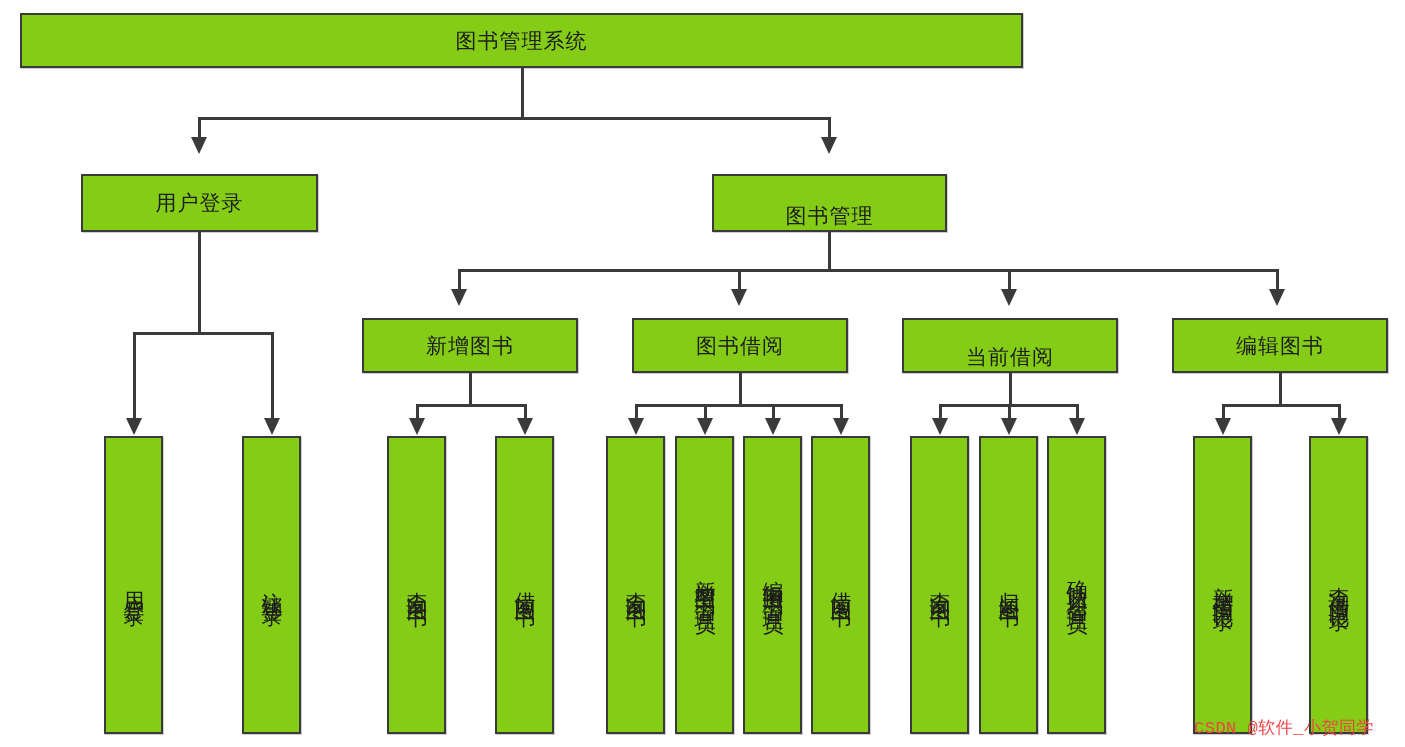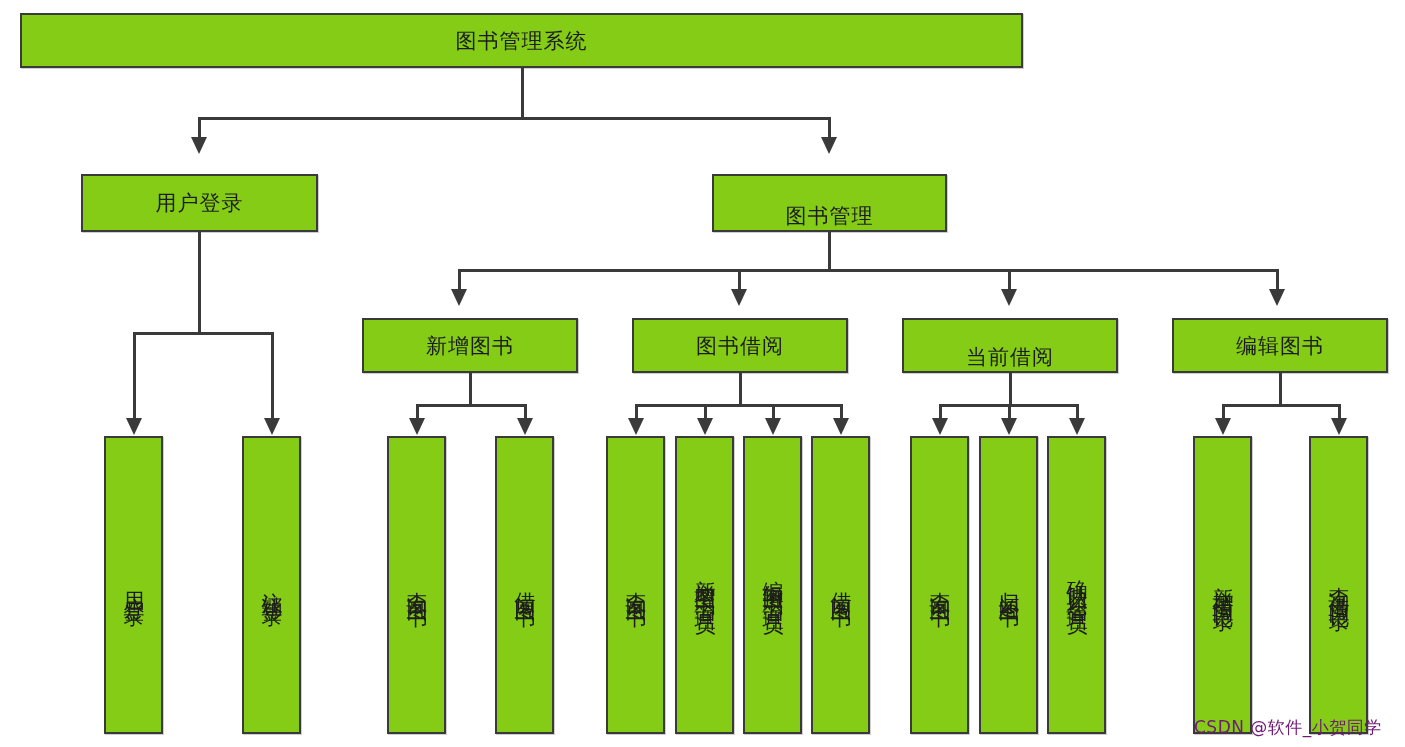--- a/index.html
+++ b/index.html
@@ -63,23 +63,24 @@
     width: 0;
     height: 0;
     border-left: 8px solid transparent;
     border-right: 8px solid transparent;
     border-top: 17px solid #3a3a3a;
   }
   
   #watermark {
     position: absolute;
     font-size: 17px;
-    color: #701a75;
+    color: #ef4444;
     white-space: nowrap;
     letter-spacing: 0.5px;
+    font-family: Liberation Mono, monospace;
   }
 </style>
 </head>
 <body>
 
 <div id="canvas">
 
   <div class="node horiz" style="left:20px; top:13px; width:1003px; height:55px;">
     <span class="node-label">图书管理系统</span>
   </div>

